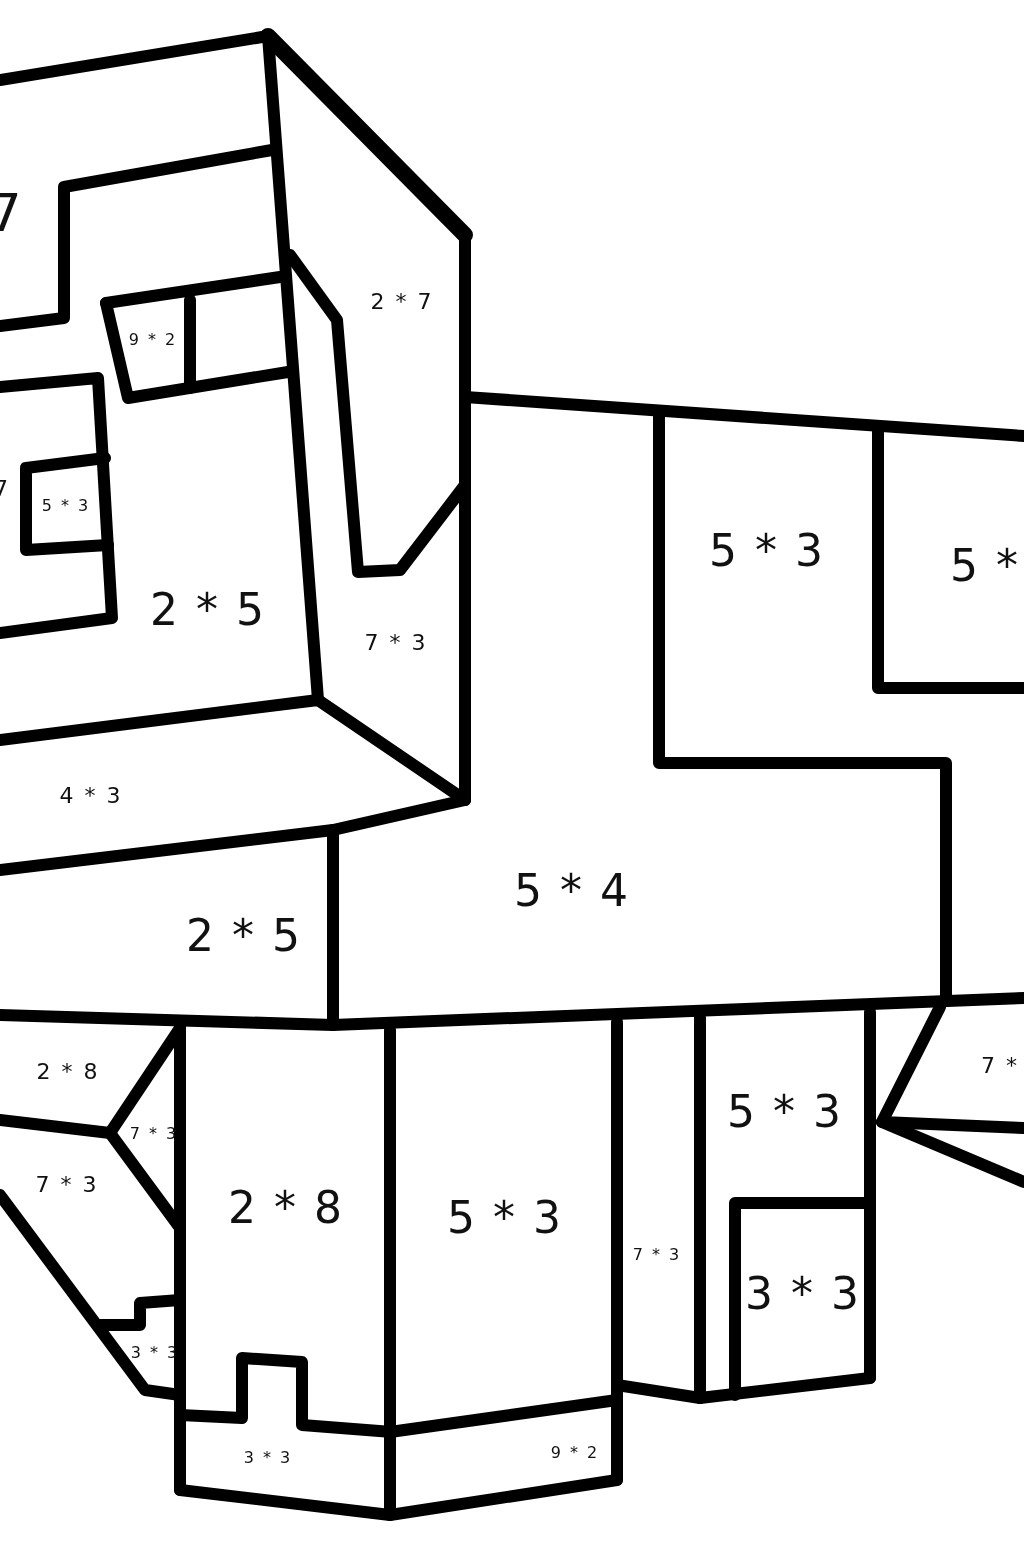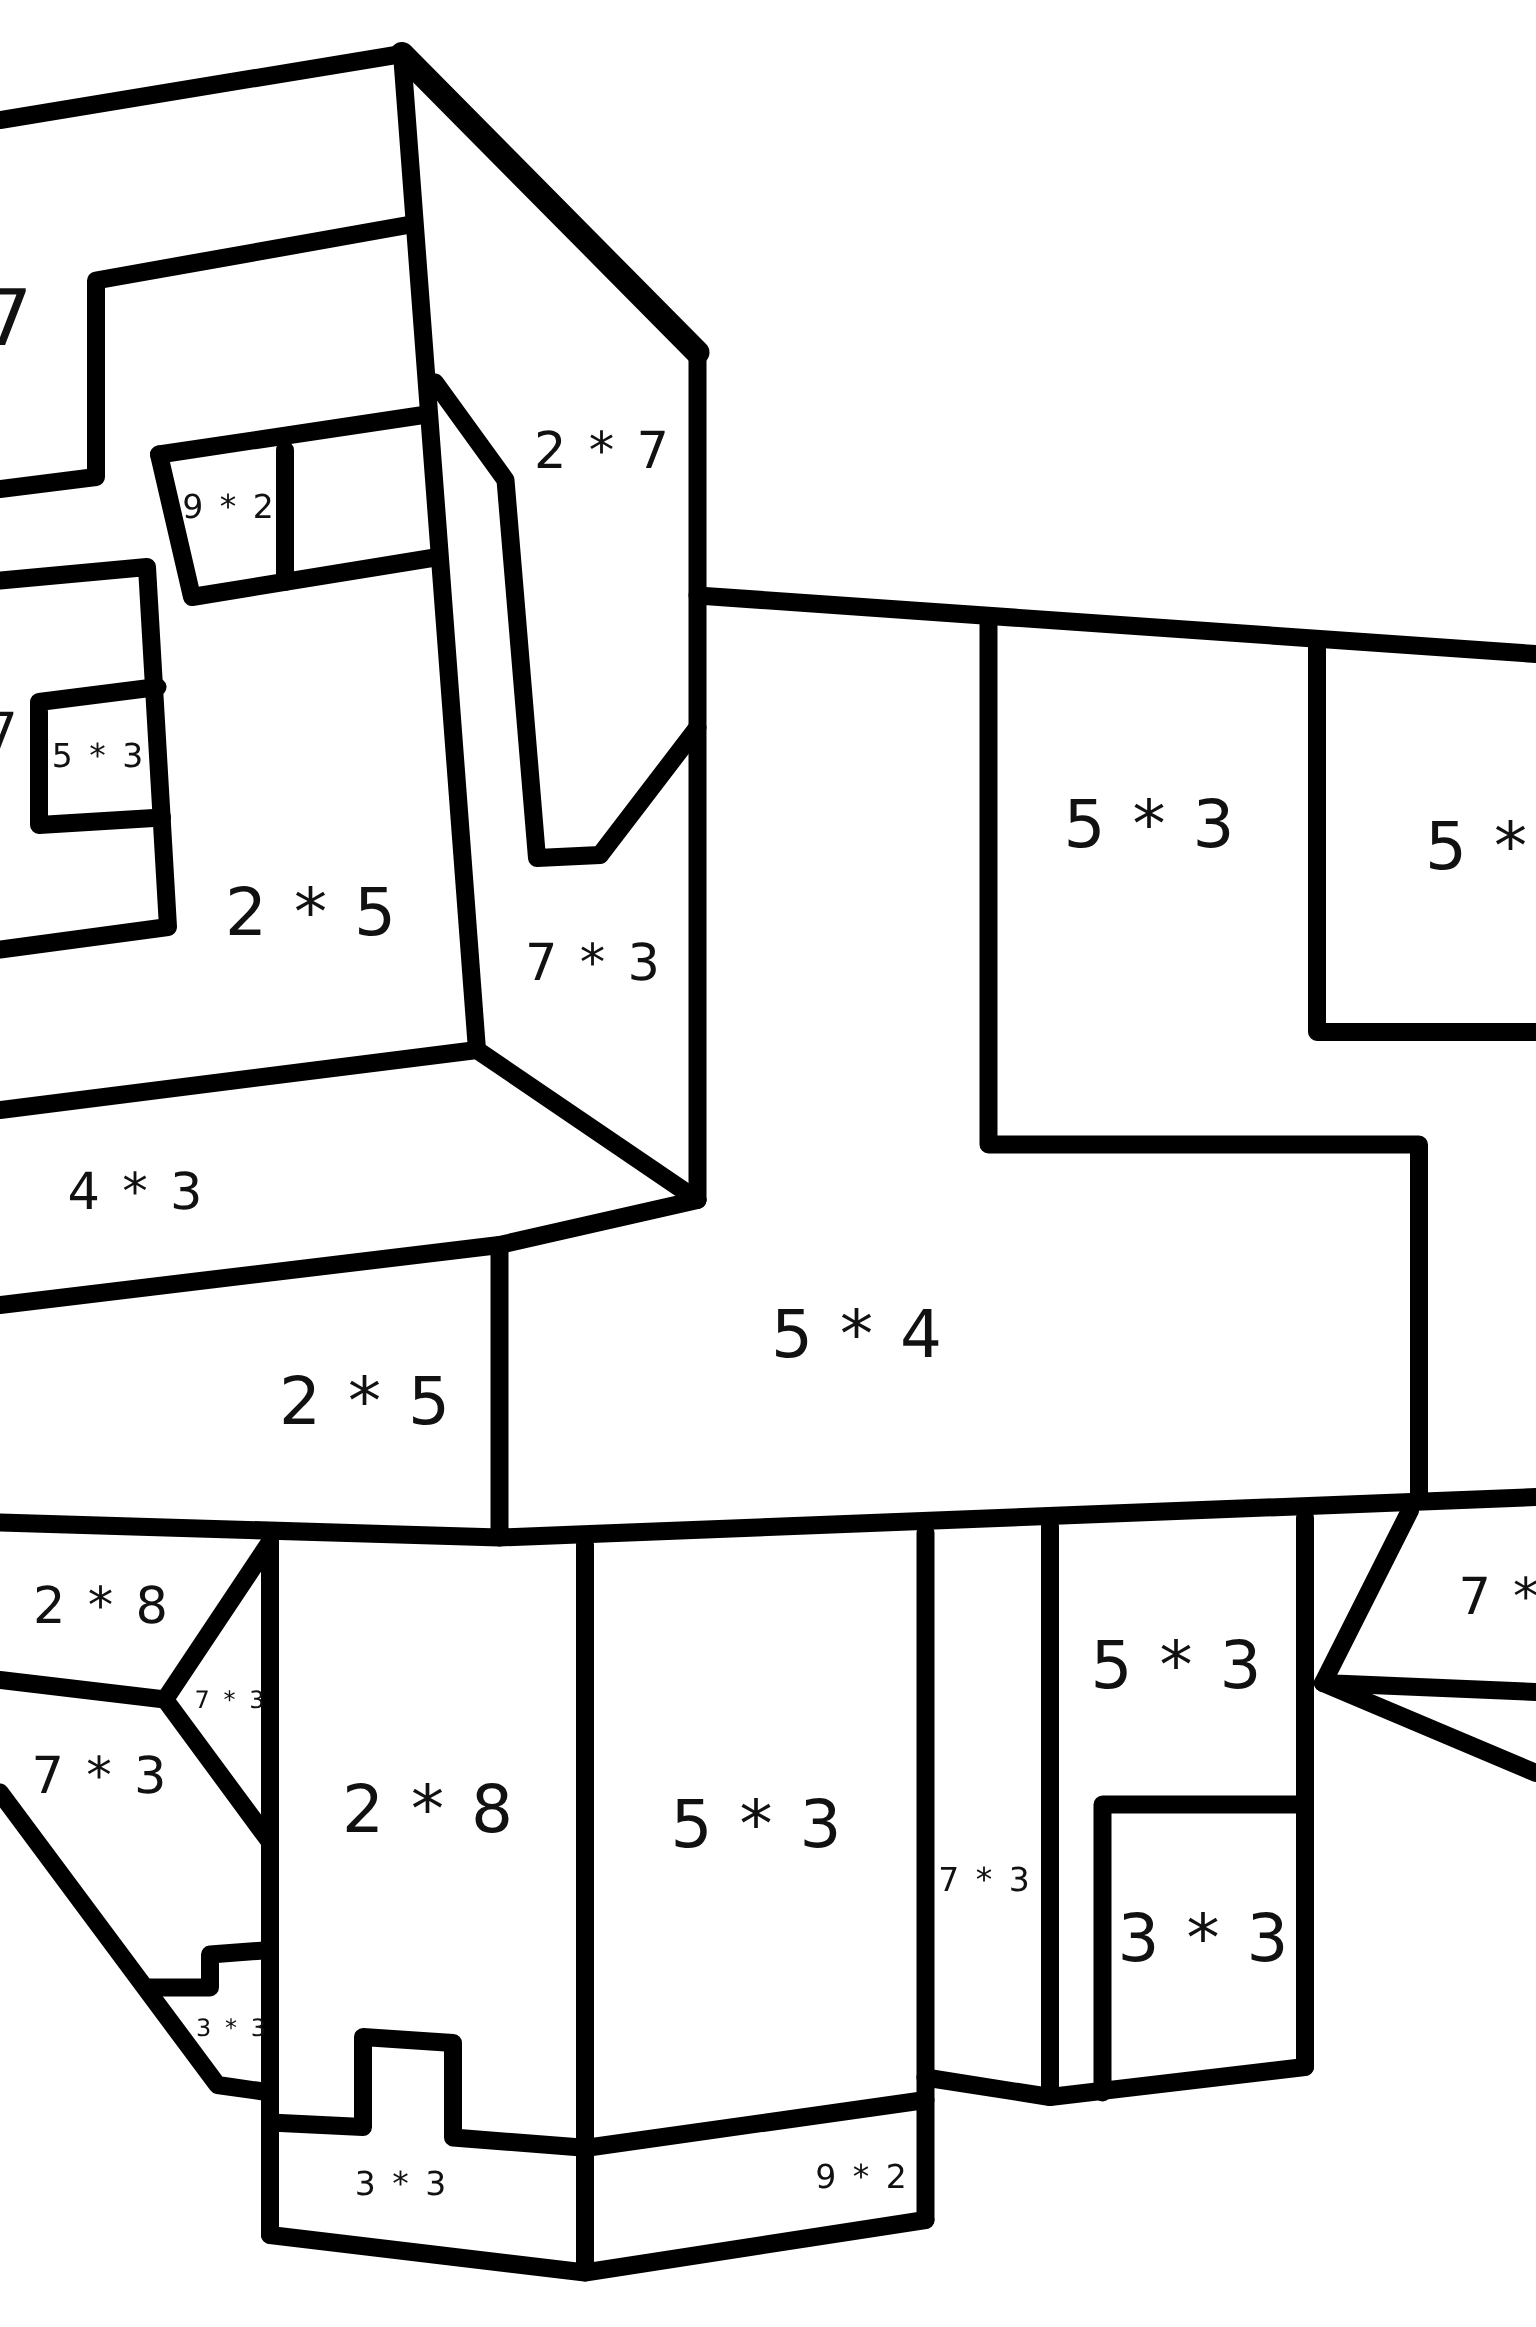--- a/index.html
+++ b/index.html
@@ -3,22 +3,22 @@
   <meta charset="utf-8">
   <style>
     html, body { margin: 0; padding: 0; background: #ffffff; }
     body { width: 1024px; height: 1551px; overflow: hidden; position: relative; font-family: "DejaVu Sans", sans-serif; }
     #canvas { position: absolute; left: 0; top: 0; }
     .ln { fill: none; stroke: #000; stroke-width: 12; stroke-linejoin: round; stroke-linecap: round; }
     .ln-thick { fill: none; stroke: #000; stroke-width: 16; stroke-linejoin: round; stroke-linecap: round; }
     .lbl { position: absolute; color: #111; white-space: nowrap; transform: translate(-50%, -50%); letter-spacing: 2px; }
     .xl { font-size: 52px; }
     .lg { font-size: 44px; }
-    .md { font-size: 34px; }
-    .sm { font-size: 22px; }
+    .md { font-size: 22px; }
+    .sm { font-size: 16px; }
     .xs { font-size: 16px; }
   </style>
 </head>
 <body>
 
 <svg id="canvas" width="1024" height="1551" viewBox="0 0 1024 1551" xmlns="http://www.w3.org/2000/svg">
 
   <g>
     <polyline class="ln" points="0,80 268,36 465,235 465,800"></polyline>
     <polyline class="ln-thick" points="268,36 465,235"></polyline>

